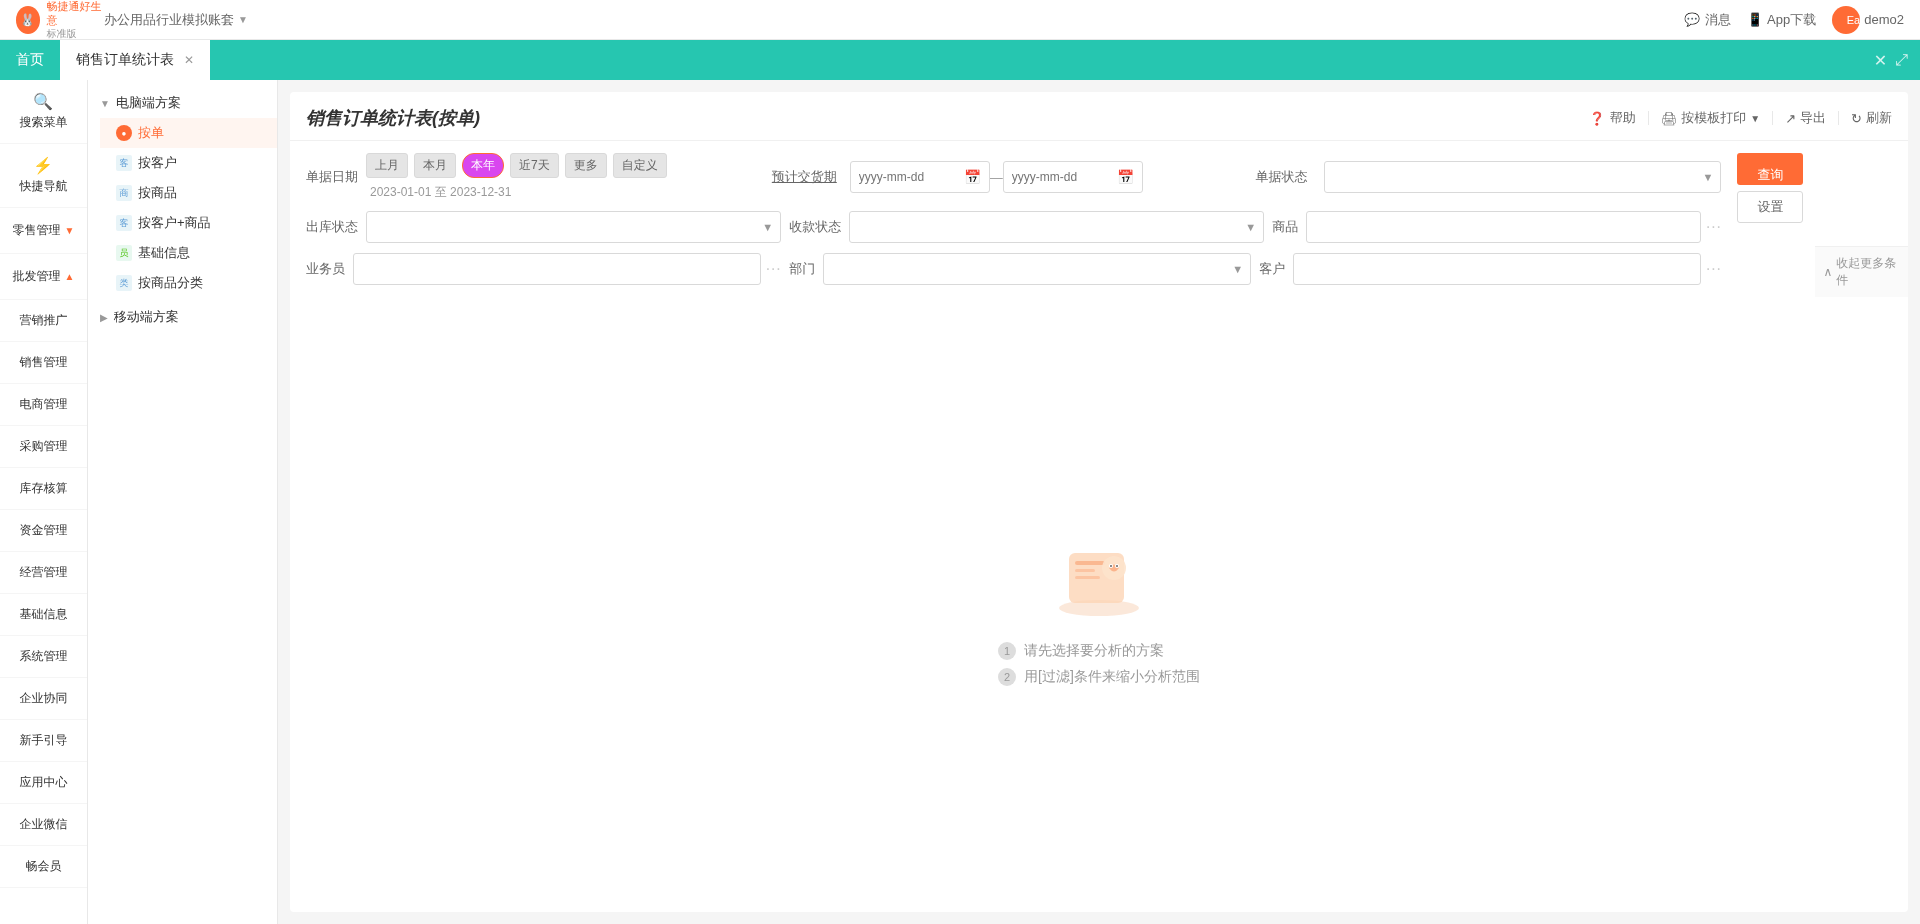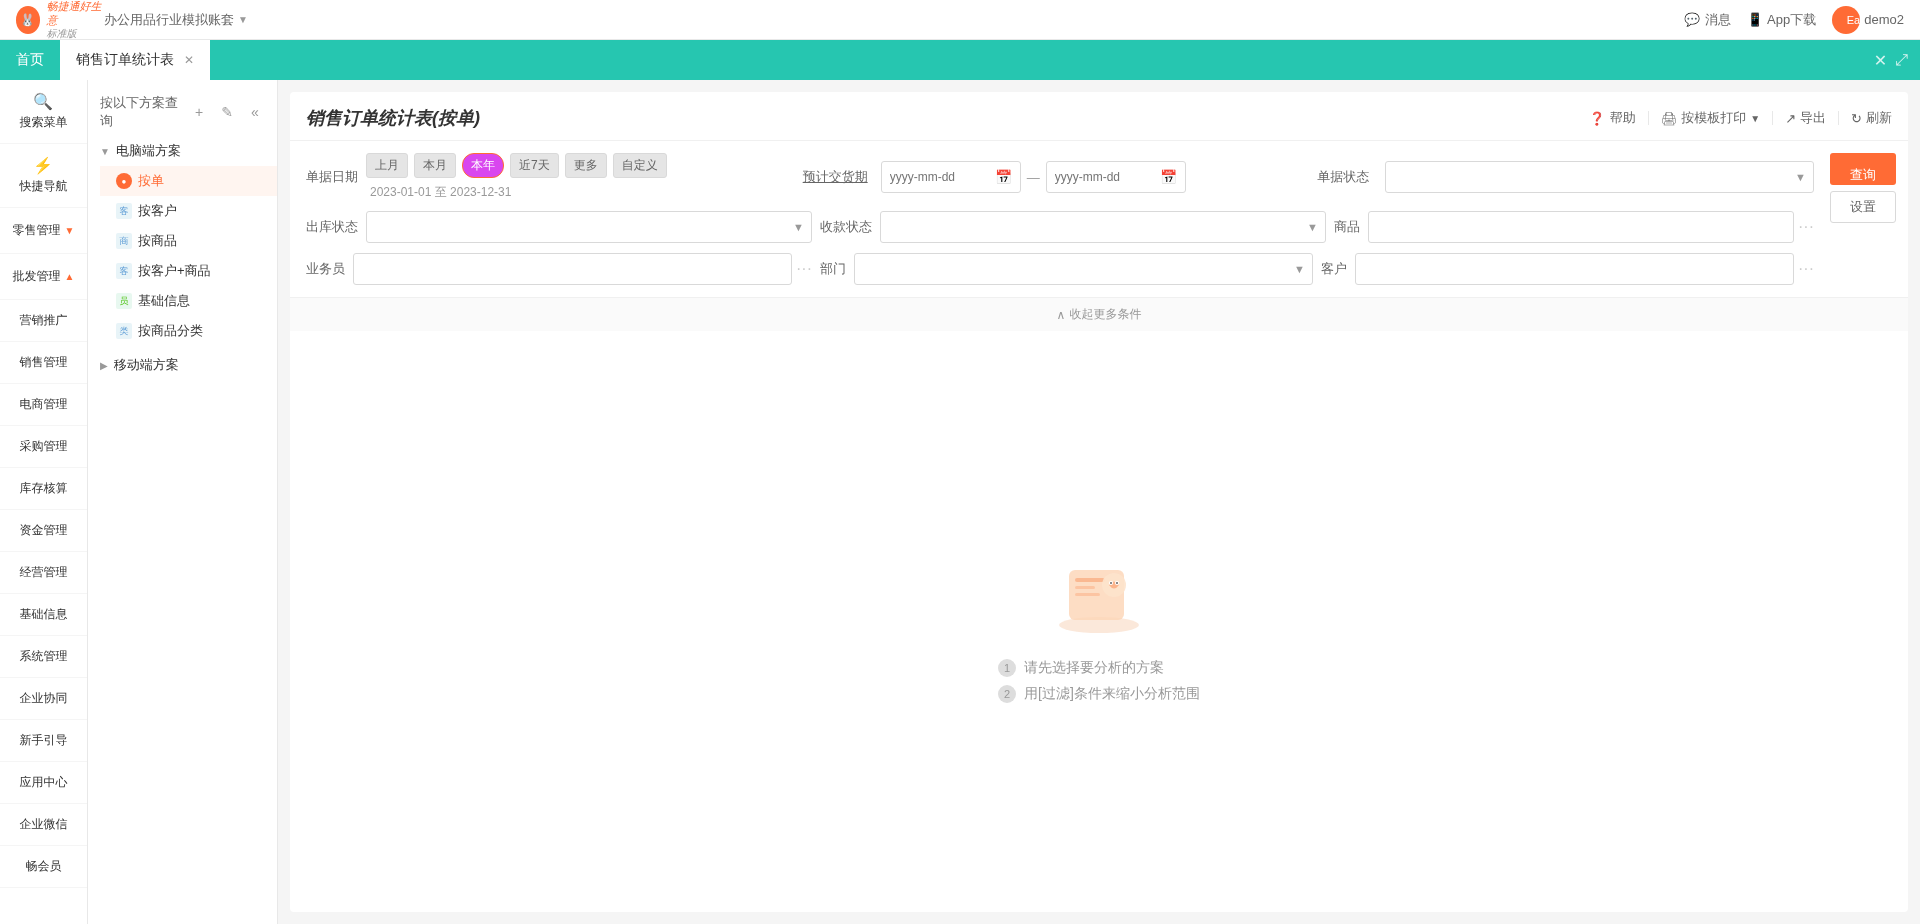--- a/index.html
+++ b/index.html
@@ -437,21 +437,21 @@
       white-space: nowrap;
       flex-shrink: 0;
     }
   </style>
 </head>
 <body>
 
 <div class="top-header">
   <div class="logo-area">
     <div class="logo-icon">🐰</div>
-    <div style="font-size:11px; color:#ff6b35; line-height:1.3;font-style:italic;">
+    <div style="font-size:11px; color:#ff6b35; line-height:1.3;">
       <div>畅捷通好生意</div>
       <div style="font-size:10px; color:#999;">标准版</div>
     </div>
   </div>
   <div class="breadcrumb-area">
     <div class="breadcrumb-dropdown">
       <span>办公用品行业模拟账套</span>
       <span style="font-size:10px; color:#999;">▼</span>
     </div>
   </div>
@@ -544,32 +544,20 @@
     </div>
     <div class="sidebar-item">
       <span>企业微信</span>
     </div>
     <div class="sidebar-item">
       <span>畅会员</span>
     </div>
   </div>
 
   <div class="left-panel">
-    <div class="panel-toolbar">
-      <span class="panel-toolbar-label">按以下方案查询</span>
-      <div class="panel-icon-btn">
-        <span>+</span>
-      </div>
-      <div class="panel-icon-btn">
-        <span>✎</span>
-      </div>
-      <div class="panel-icon-btn">
-        <span>«</span>
-      </div>
-    </div>
 
     <div class="tree-parent">
       <span class="tree-arrow">▼</span>
       <span>电脑端方案</span>
     </div>
     <div class="tree-children">
       <div class="tree-item active">
         <div class="tree-icon" style="font-size:8px;">●</div>
         <span>按单</span>
       </div>
@@ -623,39 +611,39 @@
             <span>导出</span>
           </div>
           <div class="action-divider"></div>
           <div class="page-action-btn">
             <span>↻</span>
             <span>刷新</span>
           </div>
         </div>
       </div>
 
-      <div style="display:flex; flex-direction:column;">
+      <div style="display:flex; flex-direction:row;align-items:flex-end;">
         <div style="display:flex; align-items:flex-start;">
           <div style="flex:1; padding:12px 16px;">
 
             <div style="display:grid; grid-template-columns:auto 1fr auto 1fr auto 1fr; gap:8px; align-items:center; margin-bottom:10px;">
 
               <span class="filter-cell-label">单据日期</span>
               <div style="display:flex; align-items:center; gap:6px; flex-wrap:wrap;">
                 <button class="date-btn">上月</button>
                 <button class="date-btn">本月</button>
                 <button class="date-btn active">本年</button>
                 <button class="date-btn">近7天</button>
                 <button class="date-btn">更多</button>
                 <button class="date-btn">自定义</button>
                 <span style="font-size:12px; color:#999; margin-left:4px;">2023-01-01 至 2023-12-31</span>
               </div>
 
               <span class="filter-cell-label" style="width:70px; white-space:nowrap;text-decoration:underline;">预计交货期</span>
-              <div style="display:flex; align-items:center; gap:6px;">
+              <div style="display:flex; align-items:center; ">
                 <div style="position:relative;">
                   <input class="date-input" type="text" placeholder="yyyy-mm-dd" style="">
                   <span class="date-icon">📅</span>
                 </div>
                 <span class="date-dash">—</span>
                 <div style="position:relative;">
                   <input class="date-input" type="text" placeholder="yyyy-mm-dd" style="">
                   <span class="date-icon">📅</span>
                 </div>
               </div>

